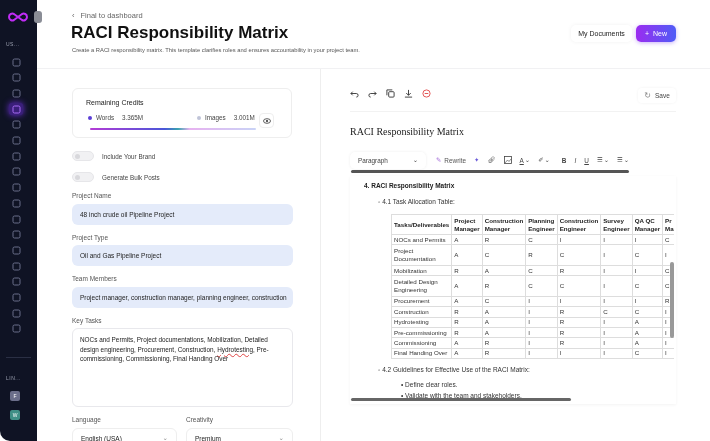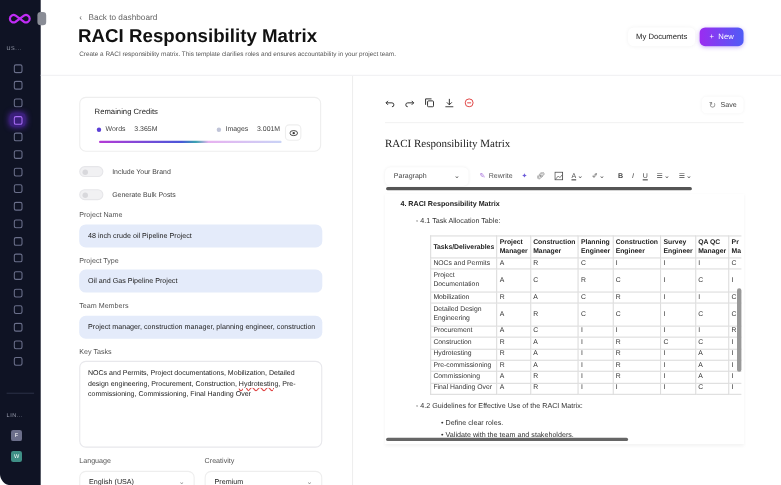--- a/index.html
+++ b/index.html
@@ -162,21 +162,21 @@
     </div>
   <div class="sb-sep" style="top:357px"></div>
   <div class="sb-label" style="top:375px">LIN...</div>
   <div class="sb-avatar" style="top:391px;background:#6b6e8a">F</div>
   <div class="sb-avatar" style="top:410px;background:#3f8f86">W</div>
 </div>
 <div class="collapse-btn"></div>
 
 <div class="back">
   <span>‹</span>
-  <span>Back to dashboard</span>
+  <span>Final to dashboard</span>
 </div>
 <div class="title">RACI Responsibility Matrix</div>
 <div class="subtitle">Create a RACI responsibility matrix. This template clarifies roles and ensures accountability in your project team.</div>
 <div class="mydocs">My Documents</div>
 <div class="newbtn">
   <span>+</span>
   <span>New</span>
 </div>
 <div class="divider-top"></div>
 

